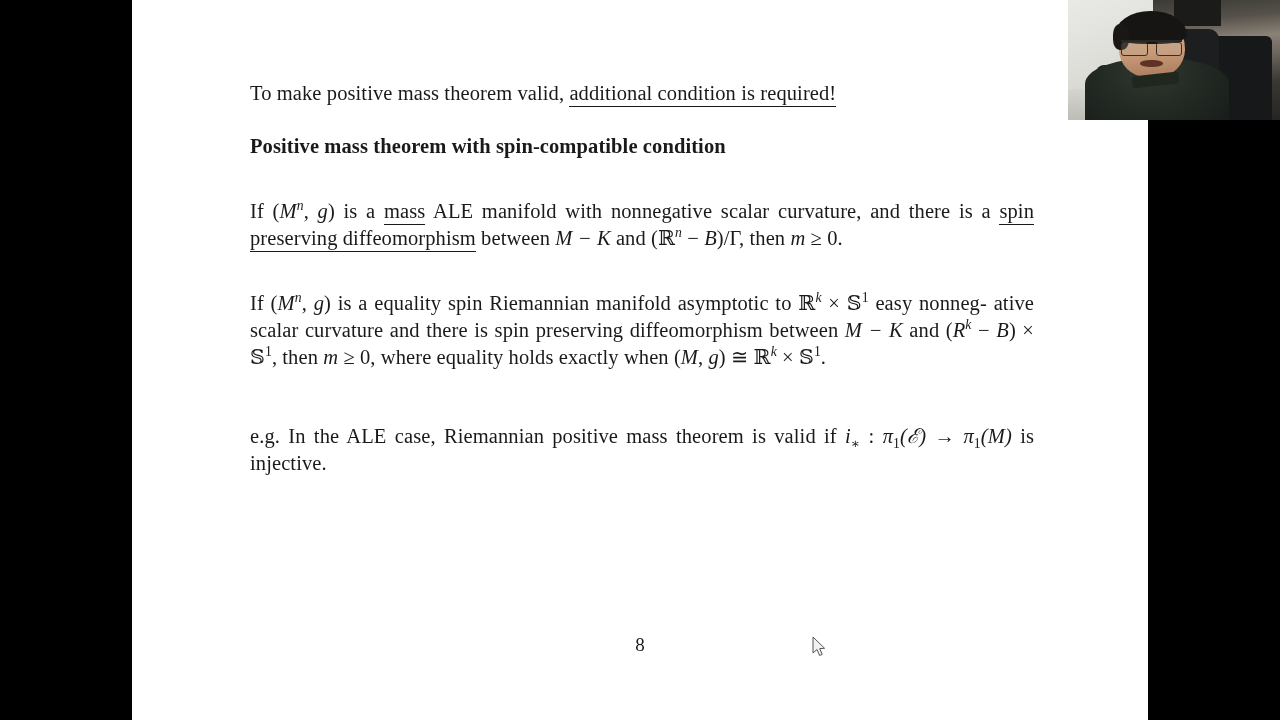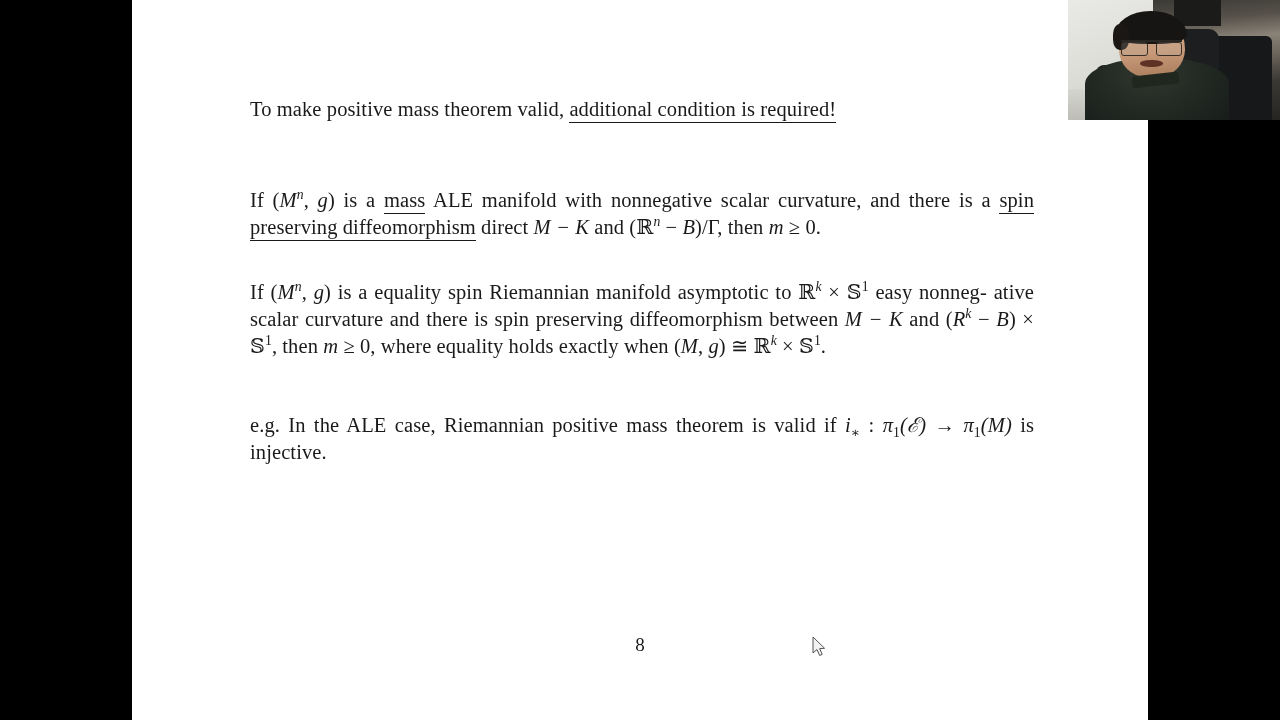--- a/index.html
+++ b/index.html
@@ -24,21 +24,21 @@
     position: absolute;
     left: 132px;
     top: 0px;
     width: 1016px;
     height: 720px;
     background: #ffffff;
   }
   #slide-body {
     position: absolute;
     left: 118px;
-    top: 96px;
+    top: 80px;
     width: 784px;
   }
   .line {
     font-size: 20.5px;
     line-height: 27px;
     color: #1a1a1a;
     letter-spacing: 0.1px;
   }
   .para {
     margin: 0;
@@ -261,29 +261,30 @@
   <div id="slide">
 
     <div id="slide-body">
 
       <div class="line para">
         <span>To make positive mass theorem valid, </span><span class="uline">additional condition is required!</span>
       </div>
 
       <div class="gap-lg"></div>
 
+      <div class="line para bold">Positive mass theorem with spin-compatible condition</div>
 
       <div class="gap-lg"></div>
 
 
       <div class="gap-sm"></div>
 
       <div class="line para justify">
         <span>If (</span><span class="it">M</span><sup class="it">n</sup><span>, </span><span class="it">g</span><span>) is a </span><span class="uline">mass</span><span> ALE manifold with nonnegative scalar curvature, and there is a</span>
-        <span class="uline">spin preserving diffeomorphism</span><span> direct </span><span class="it">M</span><span class="it"> − K</span><span> and (</span><span class="bb">ℝ</span><sup class="it">n</sup><span> − </span><span class="it">B</span><span>)/Γ, then </span><span class="it">m</span><span> ≥ 0.</span>
+        <span class="uline">spin preserving diffeomorphism</span><span> between </span><span class="it">M</span><span class="it"> − K</span><span> and (</span><span class="bb">ℝ</span><sup class="it">n</sup><span> − </span><span class="it">B</span><span>)/Γ, then </span><span class="it">m</span><span> ≥ 0.</span>
       </div>
 
       <div class="gap-lg"></div>
 
 
       <div class="gap-sm"></div>
 
       <div class="line para justify">
         <span>If (</span><span class="it">M</span><sup class="it">n</sup><span>, </span><span class="it">g</span><span>) is a equality spin Riemannian manifold asymptotic to </span><span class="bb">ℝ</span><sup class="it">k</sup><span> × </span><span class="bb">𝕊</span><sup>1</sup><span> easy nonneg-</span>
         <span>ative scalar curvature and there is spin preserving diffeomorphism between </span><span class="it">M</span><span class="it"> − K</span>

